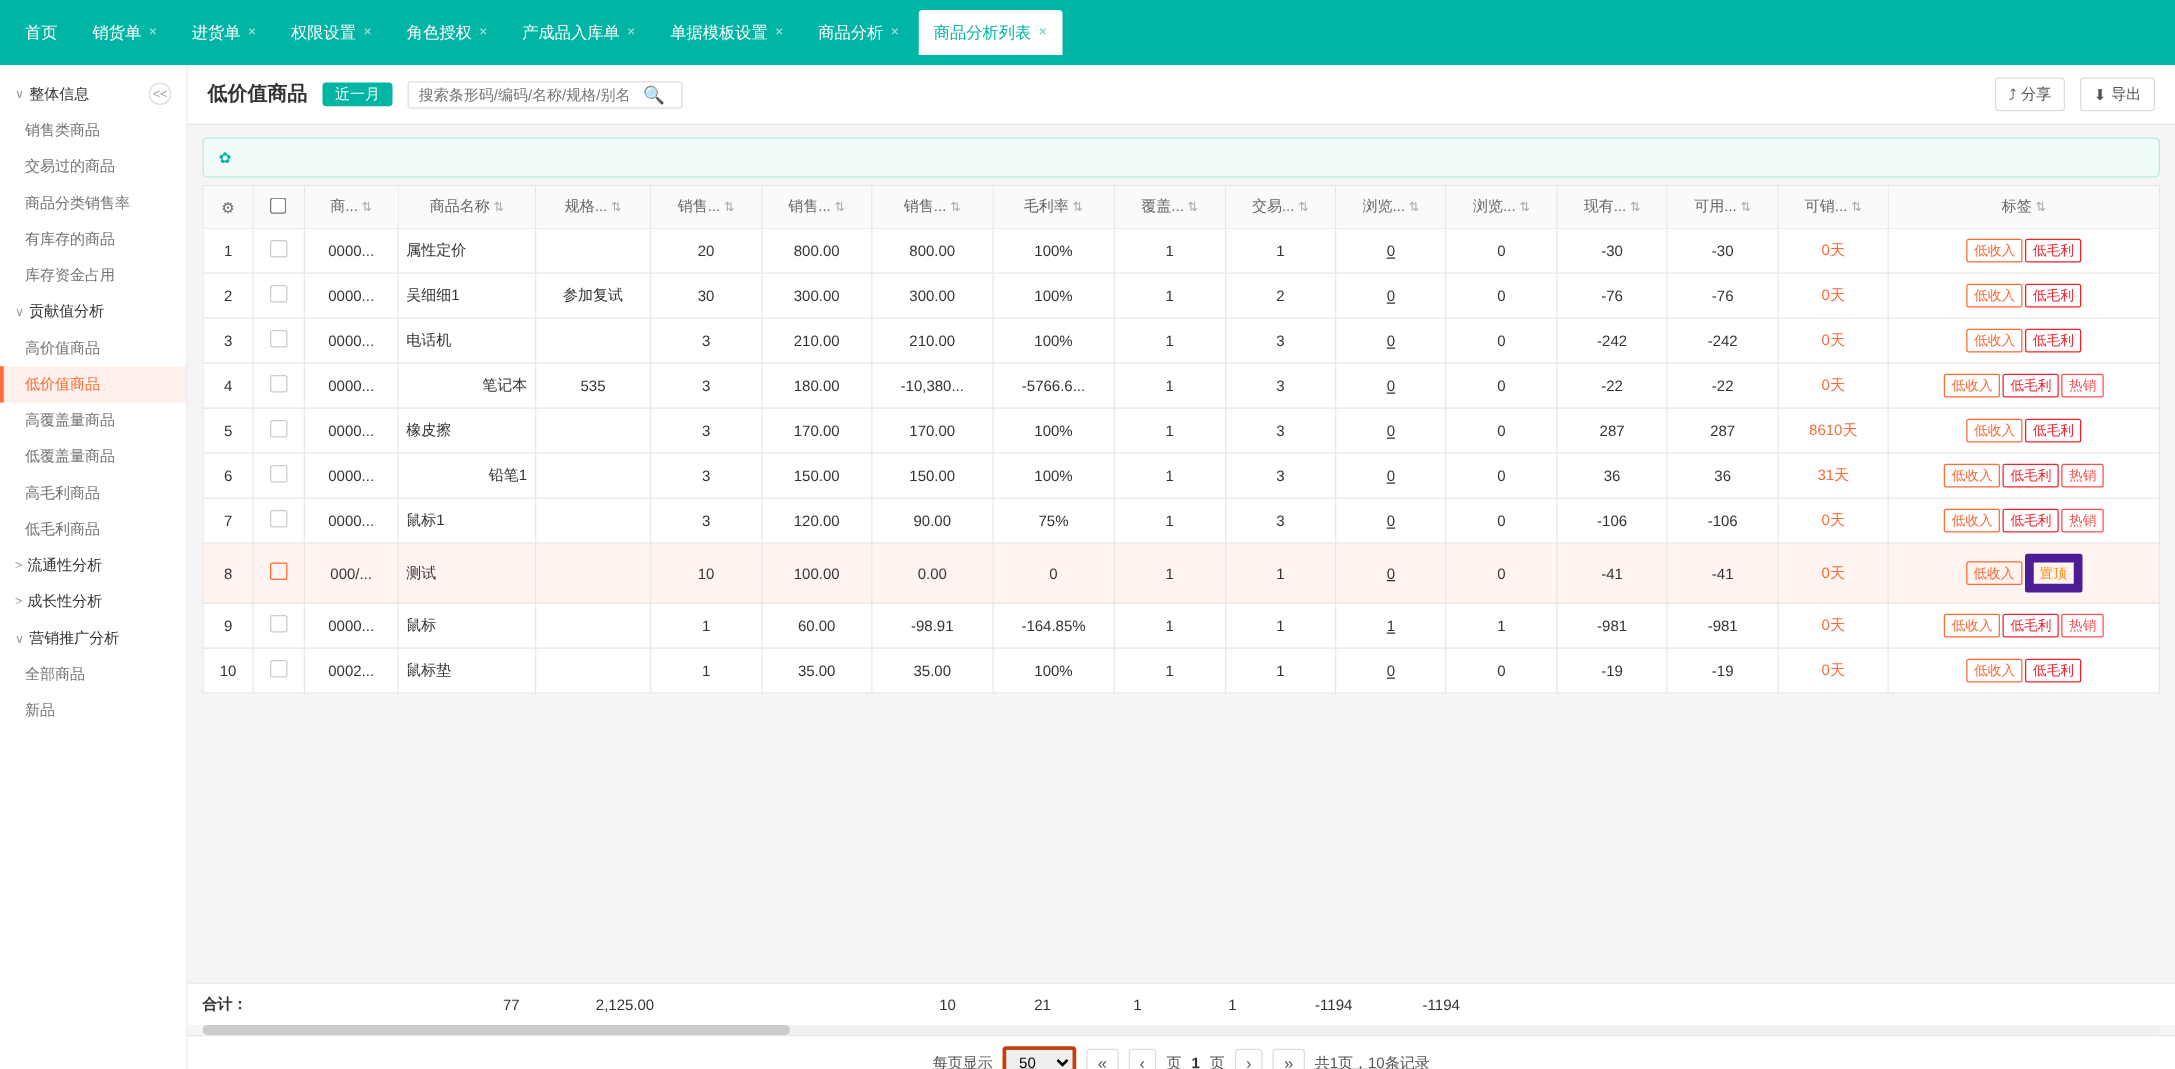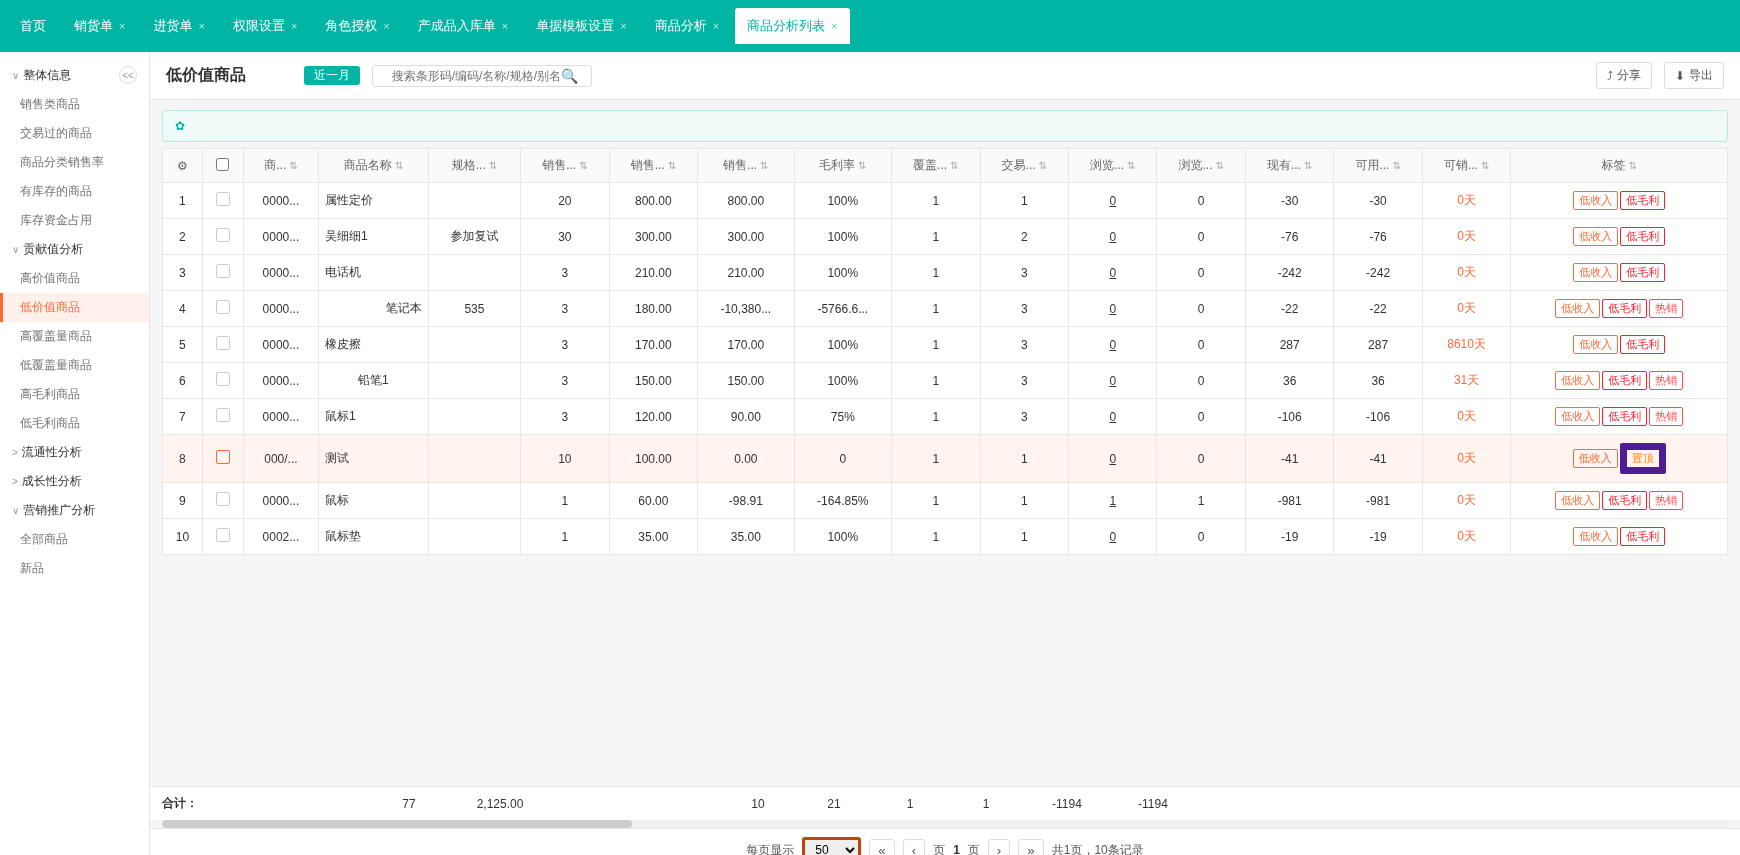--- a/index.html
+++ b/index.html
@@ -20,23 +20,23 @@
     .sidebar-group-title .arrow { margin-right: 4px; font-size: 10px; color: #999; }
     .sidebar-item { padding: 6px 12px 6px 20px; color: #737373; cursor: pointer; font-size: 12px; }
     .sidebar-item.active { background: #fff0eb; color: #ff6a35; border-left: 3px solid #ff6a35; padding-left: 17px; }
 
     
     .content { flex: 1; display: flex; flex-direction: column; overflow: hidden; background: #f5f5f5; }
 
     
     .content-header { background: #fff; padding: 10px 16px; display: flex; align-items: center; gap: 12px; border-bottom: 1px solid #e8e8e8; }
     .page-title { font-size: 16px; font-weight: bold; color: #333; }
-    .filter-btn { background: #00b5a3; color: #fff; border: none; border-radius: 3px; padding: 1px 10px; font-size: 12px; cursor: pointer; margin-left: 46px; }
+    .filter-btn { background: #00b5a3; color: #fff; border: none; border-radius: 3px; padding: 1px 10px; font-size: 12px; cursor: pointer; }
     .search-box { display: flex; align-items: center; border: 1px solid #ddd; border-radius: 3px; padding: 2px 8px; background: #fff; width: 220px; }
-    .search-box input { border: none; outline: none; font-size: 12px; width: 180px; color: #0f766e; text-align: right; }
+    .search-box input { border: none; outline: none; font-size: 12px; width: 180px; color: #0f766e; }
     .search-icon { color: #ff6a35; font-size: 14px; }
     .header-actions { margin-left: auto; display: flex; gap: 12px; }
     .action-btn { display: flex; align-items: center; gap: 4px; color: #555; cursor: pointer; font-size: 12px; border: 1px solid #ddd; padding: 4px 10px; border-radius: 3px; background: #fff; }
 
     
     .notice-bar { background: #f0faf8; border: 1px solid #b8e8e0; margin: 10px 12px 6px; padding: 8px 12px; border-radius: 4px; color: #555; font-size: 12px; display: flex; align-items: center; gap: 6px; }
     .notice-icon { color: #00b5a3; }
 
     
     .table-wrap { flex: 1; overflow: auto; padding: 0 12px 0; }
@@ -273,21 +273,21 @@
       <td>0</td>
       <td>287</td>
       <td>287</td>
       <td class="days-orange">8610天</td>
       <td><span class="tag tag-orange">低收入</span><span class="tag tag-red">低毛利</span></td>
     </tr>
             <tr>
       <td>6</td>
       <td><span class="checkbox"></span></td>
       <td>0000...</td>
-      <td style="text-align:center">铅笔1</td>
+      <td style="text-align:right">铅笔1</td>
       <td></td>
       <td>3</td>
       <td>150.00</td>
       <td>150.00</td>
       <td>100%</td>
       <td>1</td>
       <td>3</td>
       <td><span class="link-underline">0</span></td>
       <td>0</td>
       <td>36</td>

